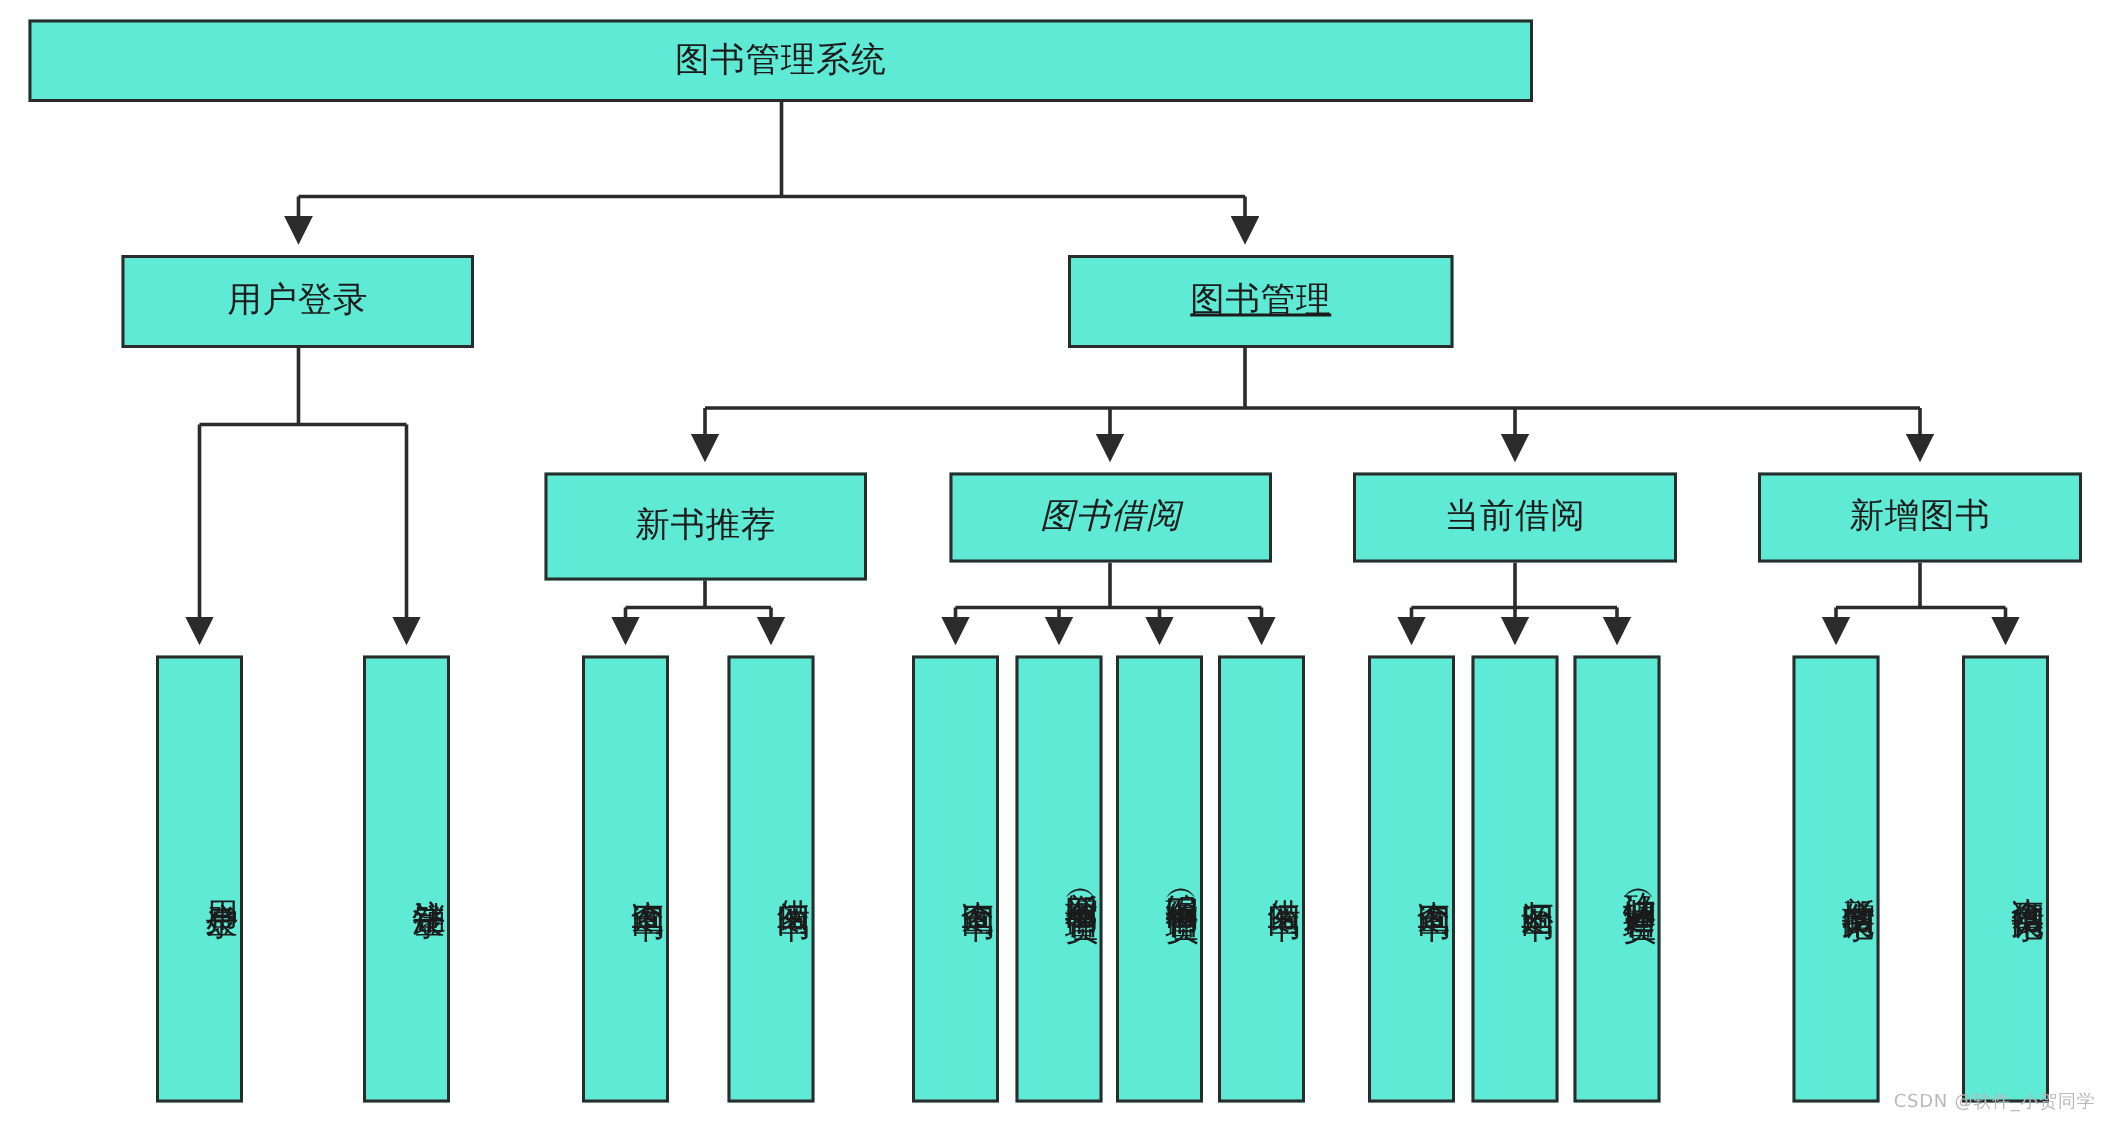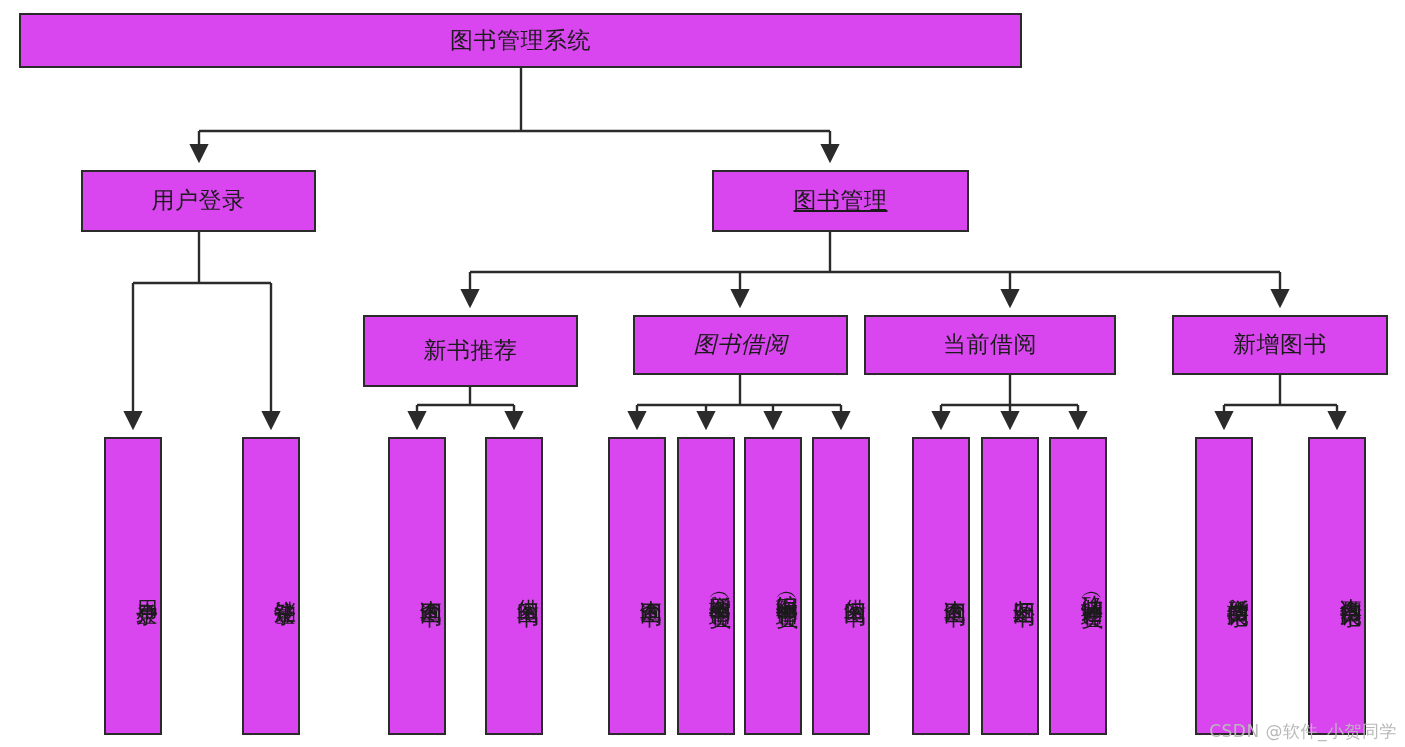--- a/index.html
+++ b/index.html
@@ -24,21 +24,21 @@
     left: 0;
     top: 0;
     width: 1405px;
     height: 747px;
     pointer-events: none;
   }
   .node {
     position: absolute;
     box-sizing: border-box;
     border: 2.2px solid #2b2b2b;
-    background: #d946ef;
+    background: #5eead4;
     display: flex;
     align-items: center;
     justify-content: center;
     color: #1b1b1b;
   }
   .node-h {
     font-size: 23px;
     letter-spacing: 0.5px;
     line-height: 1.1;
   }
@@ -62,21 +62,21 @@
     white-space: nowrap;
     display: block;
   }
   .leaf.tall-start {
     align-items: flex-start;
   }
   .watermark {
     position: absolute;
     right: 8px;
     bottom: 4px;
-    font-size: 17px;
+    font-size: 12px;
     color: #b9b9b9;
     white-space: nowrap;
     letter-spacing: 0.5px;
   }
 </style>
 </head>
 <body>
 
 <div id="diagram-root">
 
@@ -140,21 +140,21 @@
   <div class="node node-h" style="left:712px; top:170px; width:257px; height:62px;text-decoration:underline;">
     <span>图书管理</span>
   </div>
 
   <div class="node node-h" style="left:363px; top:315px; width:215px; height:72px;">
     <span>新书推荐</span>
   </div>
   <div class="node node-h" style="left:633px; top:315px; width:215px; height:60px;font-style:italic;">
     <span>图书借阅</span>
   </div>
-  <div class="node node-h" style="left:864px; top:315px; width:252px; height:60px;">
+  <div class="node node-h" style="left:902px; top:315px; width:216px; height:60px;">
     <span>当前借阅</span>
   </div>
   <div class="node node-h" style="left:1172px; top:315px; width:216px; height:60px;">
     <span>新增图书</span>
   </div>
 
   <div class="node leaf" style="left:104px; top:437px; width:58px; height:298px;">
     <span class="vtext">用户登录</span>
   </div>
   <div class="node leaf" style="left:242px; top:437px; width:58px; height:298px;">

